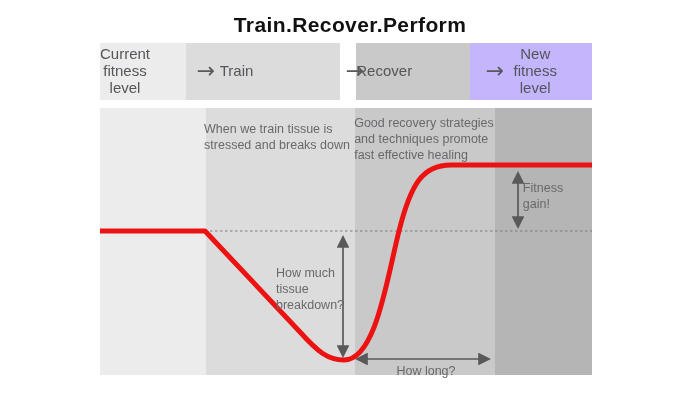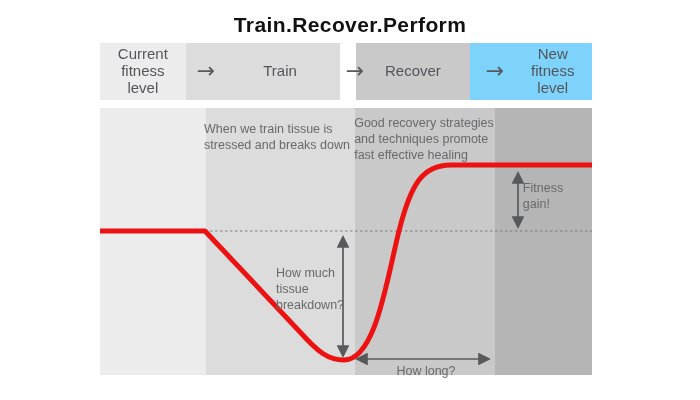--- a/index.html
+++ b/index.html
@@ -9,27 +9,27 @@
   }
   .title{
     position:absolute;left:0;top:13px;width:700px;text-align:center;
     font-size:21px;font-weight:bold;letter-spacing:.4px;color:#111111;
   }
   
   .header-row{
     position:absolute;left:100px;top:43px;width:492px;height:57px;display:flex;
   }
   .hcell{
-    display:flex;align-items:center;justify-content:center;text-align:center;
+    display:flex;align-items:center;text-align:center;
     color:#54555a;font-size:15px;line-height:1.12;white-space:pre-line;
   }
   .hcell.c1{width:106px;background:#ececec;}
   .hcell.c2{width:149px;background:#dcdcdc;padding-left:34px;}
   .hcell.c3{width:140px;background:#c9c9c9;margin-left:16px;}
-  .hcell.c4{width:97px;background:#7dd3fc;padding-left:44px;}
+  .hcell.c4{width:97px;background:#c4b5fd;padding-left:44px;}
   .harrow{
     position:absolute;top:50%;transform:translate(-50%,-54%);
     font-family:"DejaVu Sans",sans-serif;font-size:22px;color:#58595b;line-height:1;
   }
   .harrow.a1{left:106px;}
   .harrow.a2{left:255px;}
   .harrow.a3{left:395px;}
   
   .chart{position:absolute;left:100px;top:108px;width:492px;height:267px;}
   .band{position:absolute;top:0;height:267px;}

